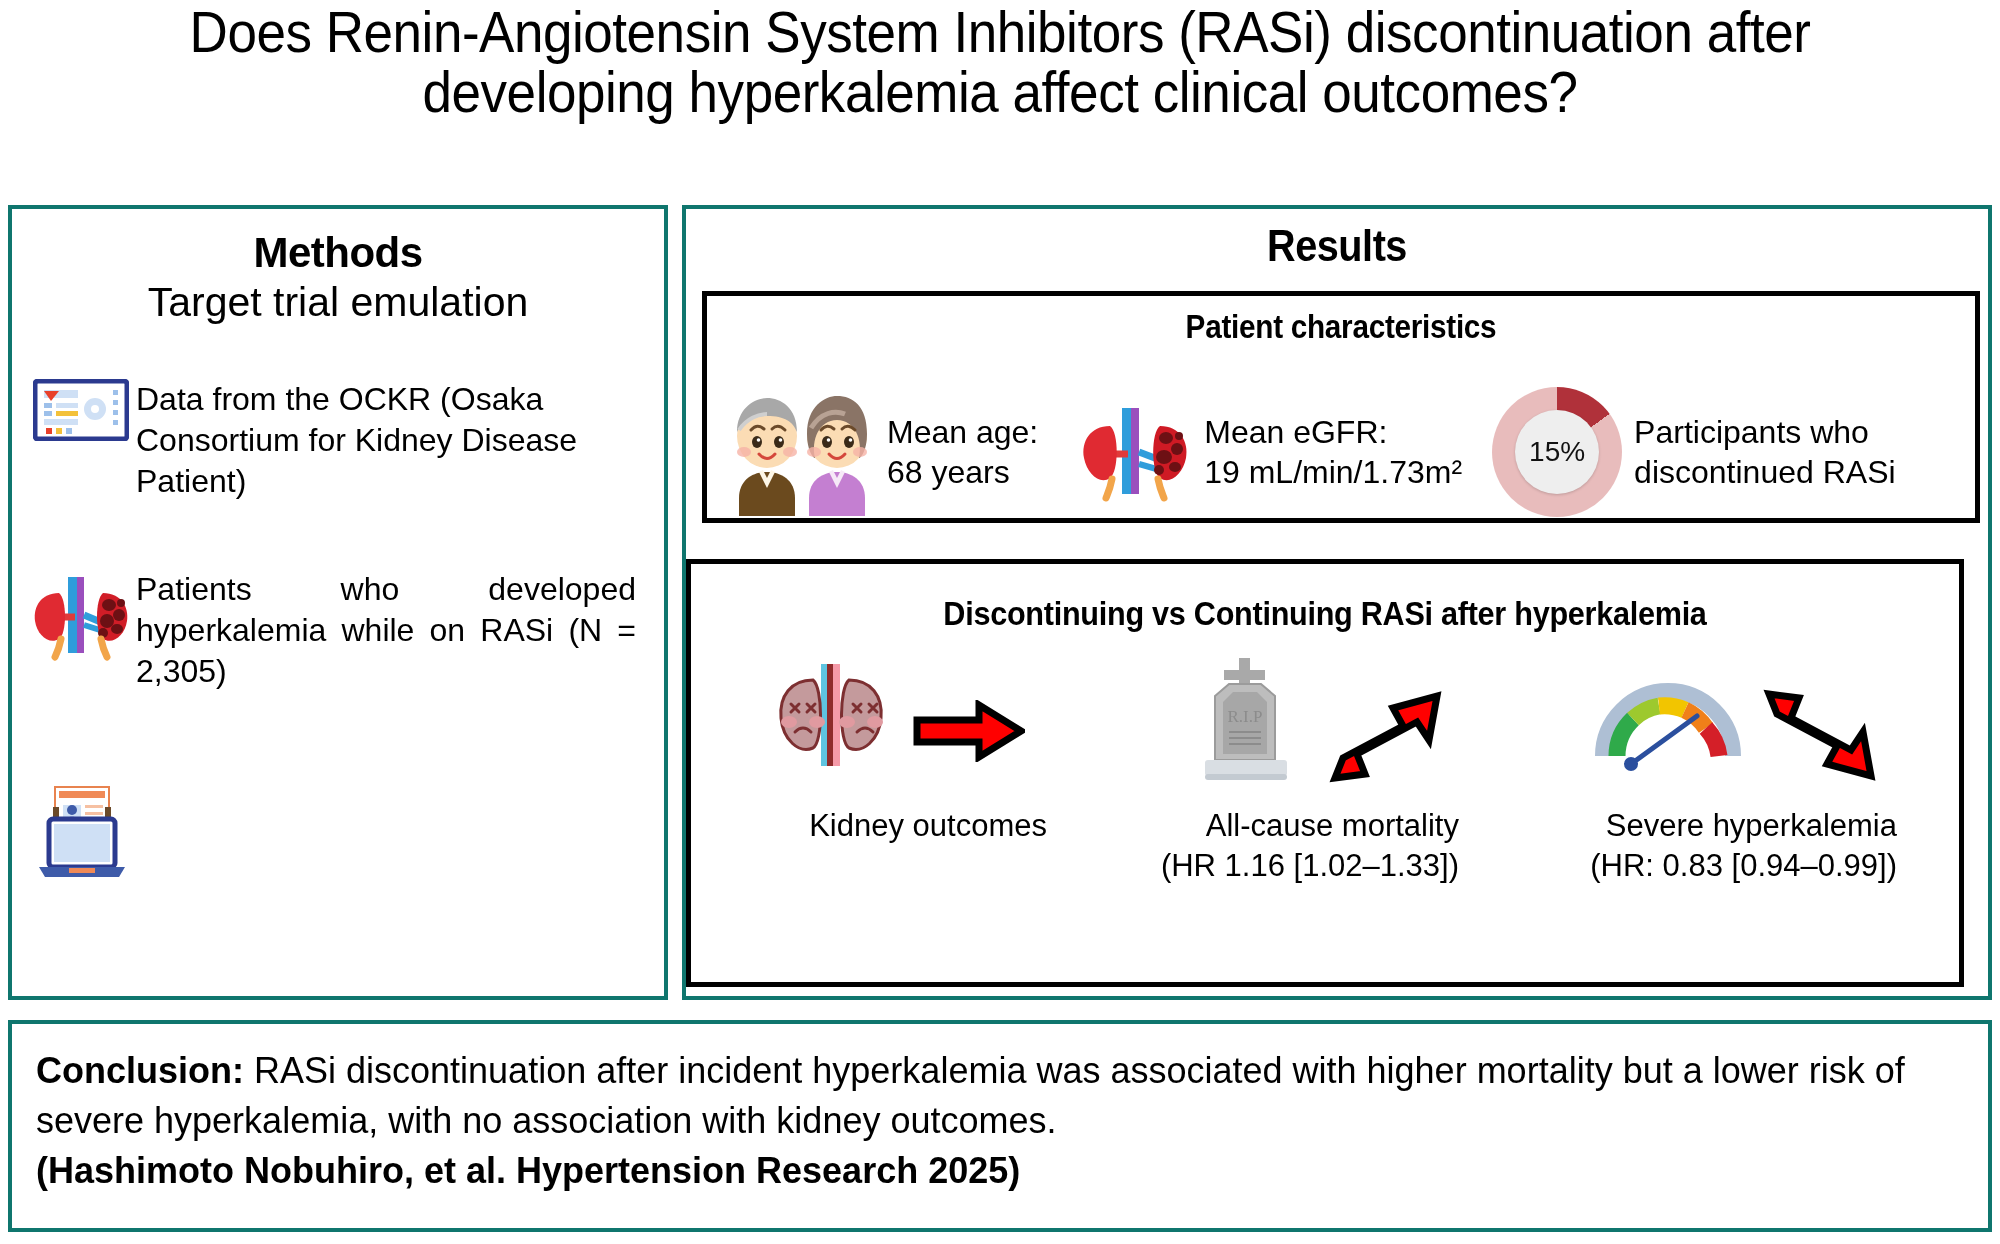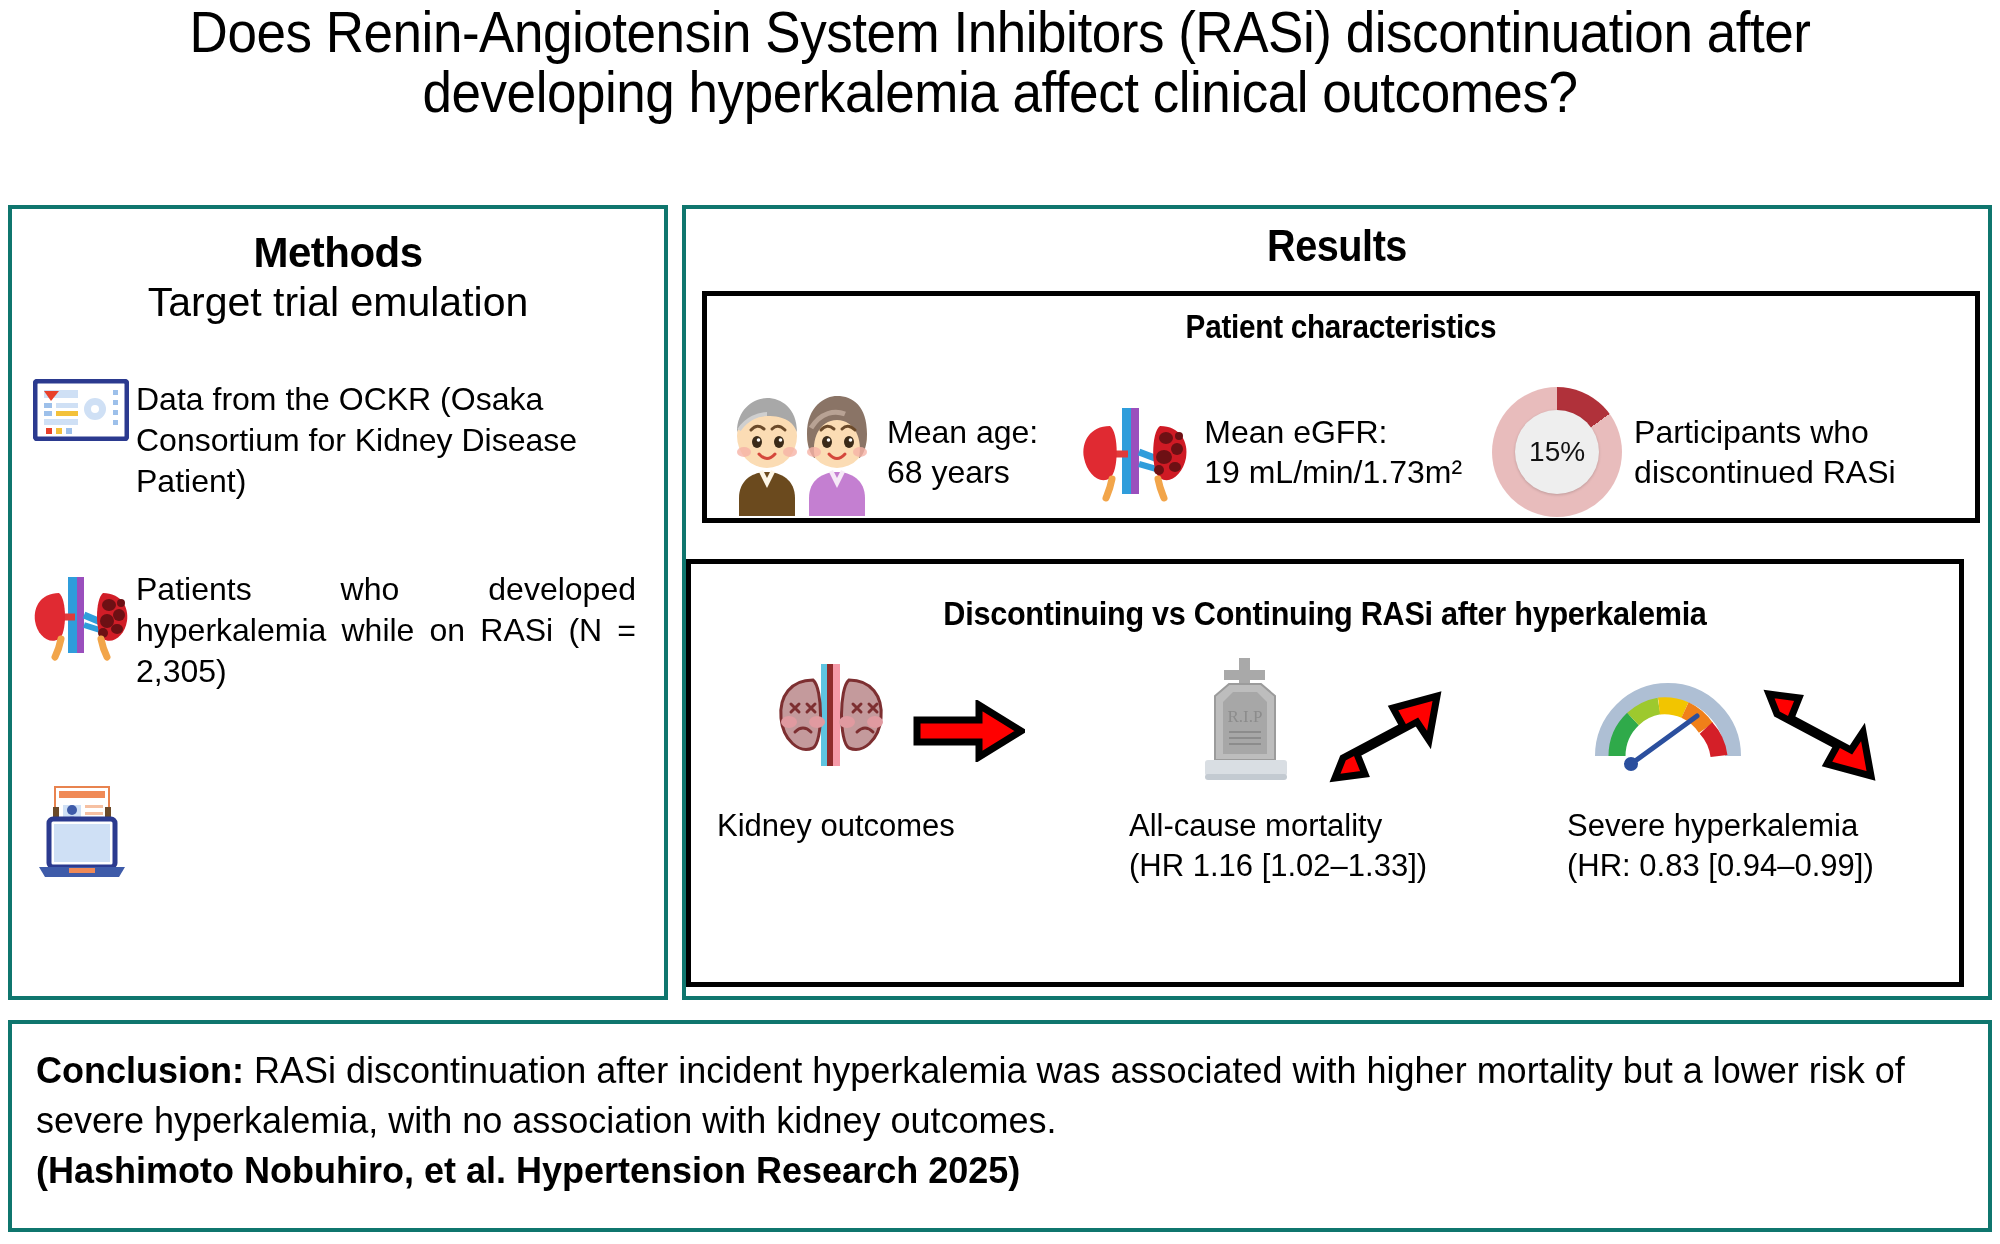--- a/index.html
+++ b/index.html
@@ -52,21 +52,21 @@
   
   .donut{position:relative;width:130px;height:130px;border-radius:50%;
          background:conic-gradient(#b0313a 0deg 54deg,#e8bcbc 54deg 360deg);
          flex:0 0 130px;}
   .donut-hole{position:absolute;left:23px;top:23px;width:84px;height:84px;border-radius:50%;
               background:#eeeeee;display:flex;align-items:center;justify-content:center;
               font-size:28px;color:#111;box-shadow:0 1px 3px rgba(0,0,0,.18);}
 
   
   .out-row{position:absolute;left:0;top:92px;width:100%;height:200px;}
-  .out-col{position:absolute;top:0;width:330px;text-align:left;}
+  .out-col{position:absolute;top:0;width:330px;text-align:right;}
   .out-art{height:150px;position:relative;}
   .out-cap{font-size:31px;line-height:40px;}
 
   
   .conc{position:absolute;left:24px;top:22px;width:1930px;
         font-size:36px;line-height:50px;}
   .b{font-weight:700;}
 
   svg{display:block;}
 </style>

